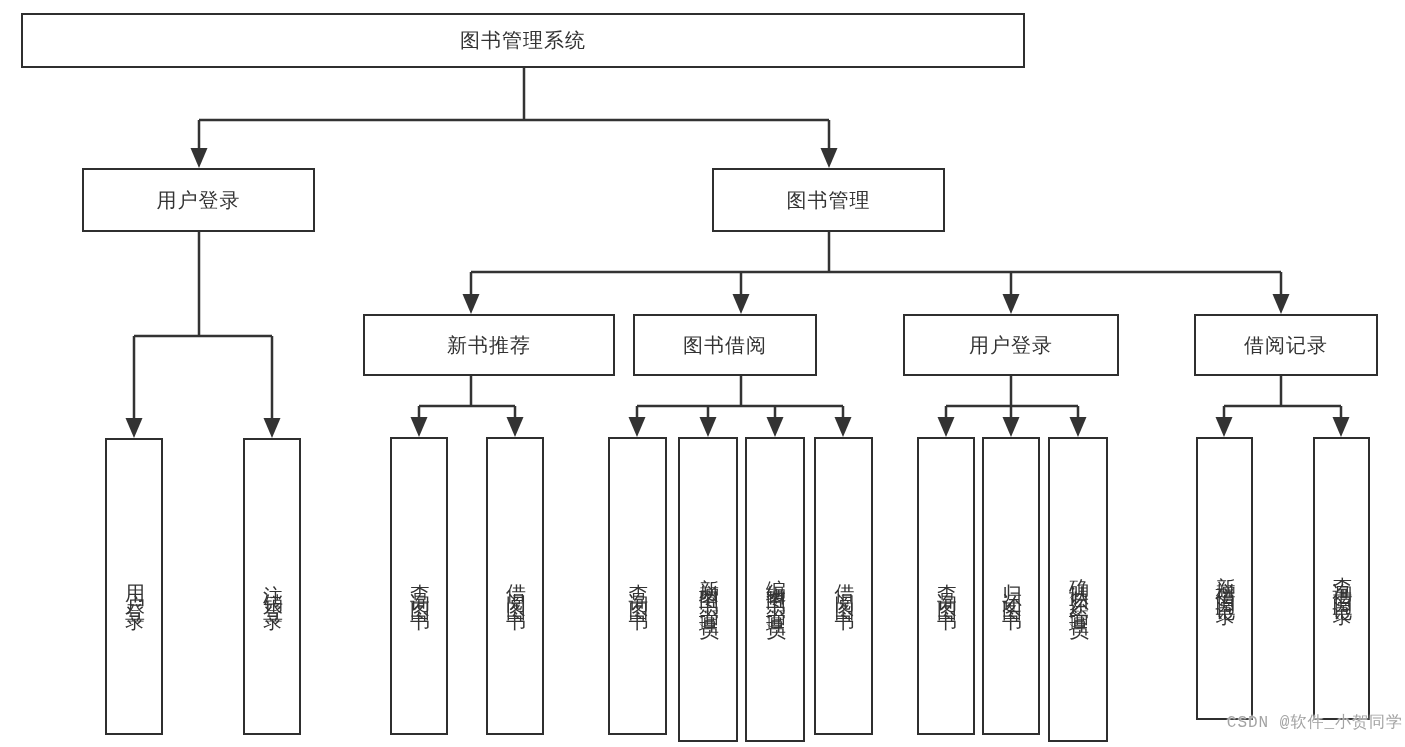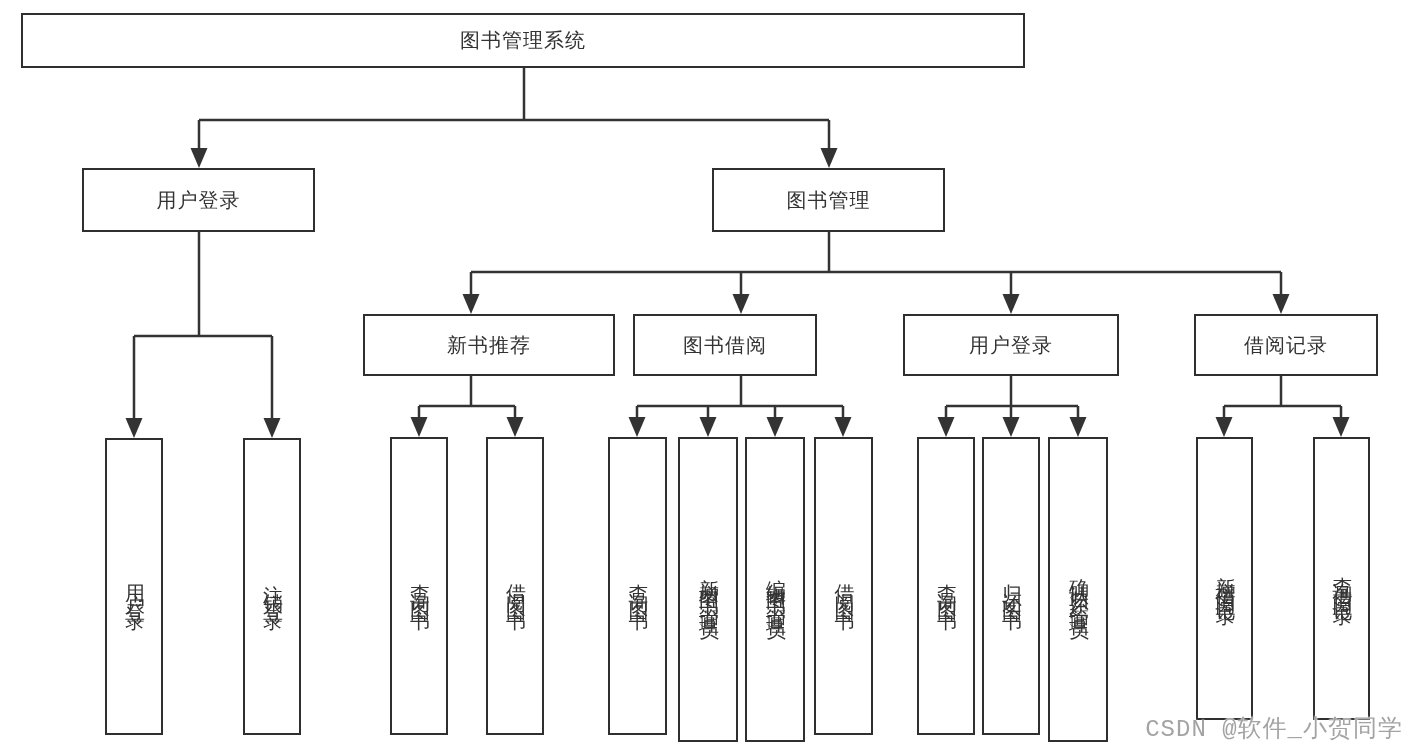--- a/index.html
+++ b/index.html
@@ -34,21 +34,21 @@
     writing-mode: vertical-rl;
     text-orientation: mixed;
     letter-spacing: 9px;
     white-space: nowrap;
   }
   .vtext.long { letter-spacing: 6px; }
   .watermark {
     position: absolute;
     top: 712px;
     right: 2px;
-    font-size: 24px;
+    font-size: 16px;
     color: #a3a3a3;
     letter-spacing: 1px;
     text-shadow: 0 0 2px #ffffff, 0 0 2px #ffffff;
     white-space: nowrap;
   }
 </style>
 </head>
 <body>
 
 <div class="canvas">

